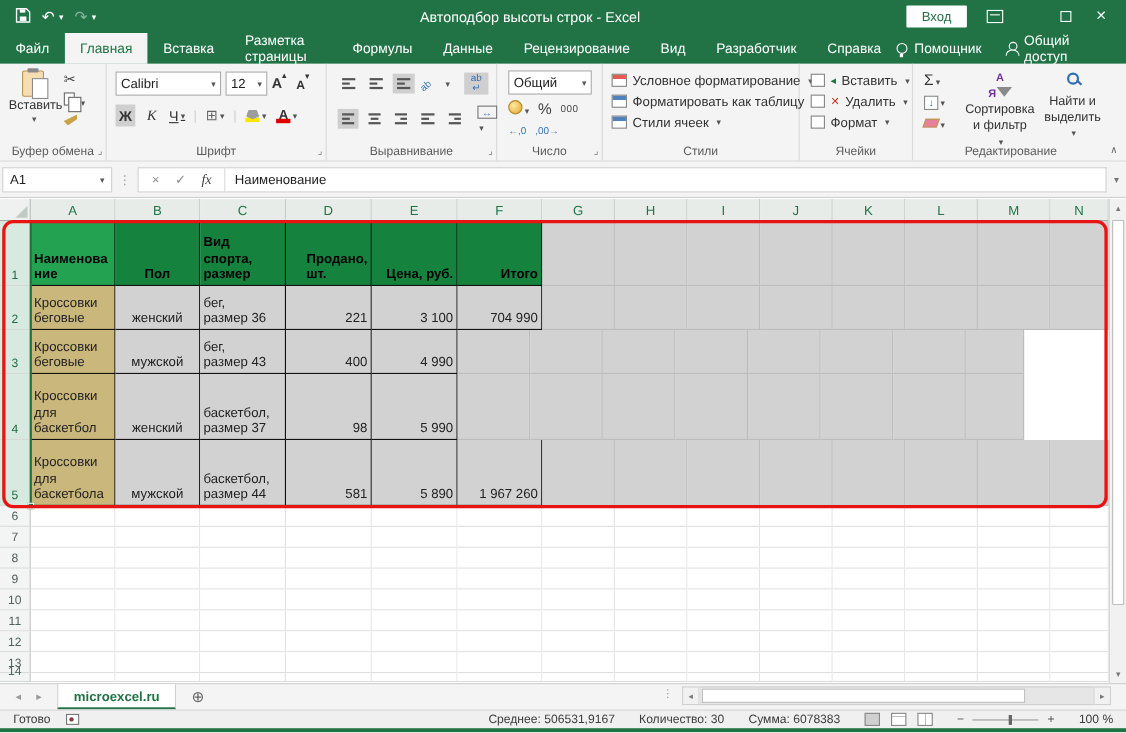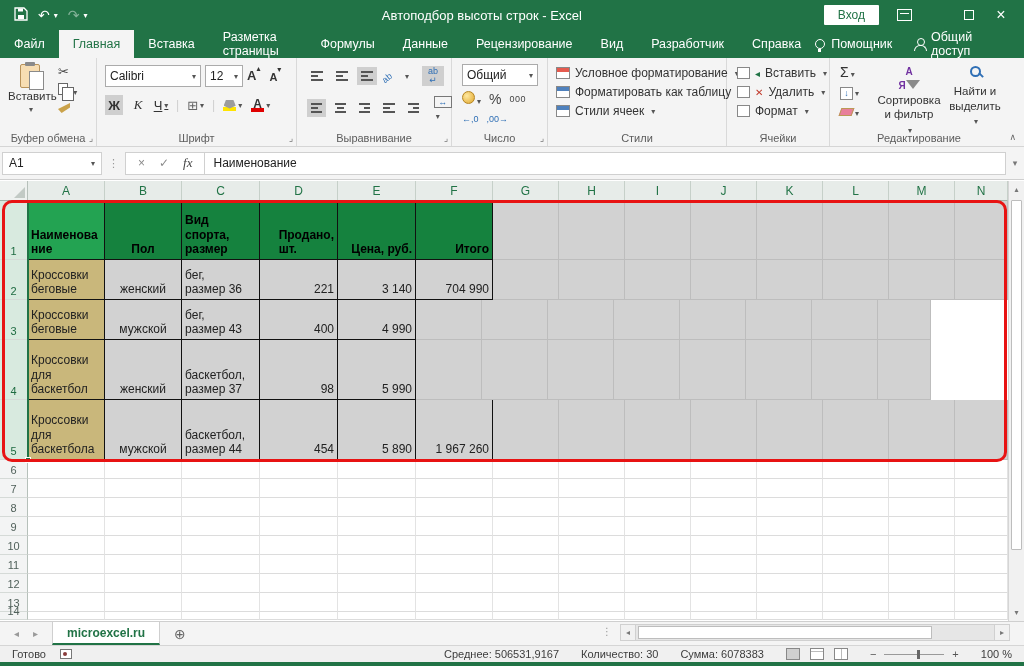--- a/index.html
+++ b/index.html
@@ -494,21 +494,21 @@
         <div class="cell selg" style="width: 53px;"></div>
       </div>
       <div class="grow" style="height: 40px;">
         <div class="rowhdr selh">2</div>
         <div class="cell tbl tan" style="width: 77px;">Кроссовки
 беговые</div>
         <div class="cell tbl selg a-c" style="width: 77px;">женский</div>
         <div class="cell tbl selg" style="width: 78px;">бег,
 размер 36</div>
         <div class="cell tbl selg a-r" style="width: 78px;">221</div>
-        <div class="cell tbl selg a-r" style="width: 78px;">3 140</div>
+        <div class="cell tbl selg a-r" style="width: 78px;">3 100</div>
         <div class="cell tbl selg a-r" style="width: 77px;">704 990</div>
         <div class="cell selg" style="width: 66px;"></div>
         <div class="cell selg" style="width: 66px;"></div>
         <div class="cell selg" style="width: 66px;"></div>
         <div class="cell selg" style="width: 66px;"></div>
         <div class="cell selg" style="width: 66px;"></div>
         <div class="cell selg" style="width: 66px;"></div>
         <div class="cell selg" style="width: 66px;"></div>
         <div class="cell selg" style="width: 53px;"></div>
       </div>
@@ -550,21 +550,21 @@
         <div class="cell selg" style="width: 53px;"></div>
       </div>
       <div class="grow" style="height: 60px;">
         <div class="rowhdr selh">5</div>
         <div class="cell tbl tan" style="width: 77px;">Кроссовки
 для
 баскетбола</div>
         <div class="cell tbl selg a-c" style="width: 77px;">мужской</div>
         <div class="cell tbl selg" style="width: 78px;">баскетбол,
 размер 44</div>
-        <div class="cell tbl selg a-r" style="width: 78px;">454</div>
+        <div class="cell tbl selg a-r" style="width: 78px;">581</div>
         <div class="cell tbl selg a-r" style="width: 78px;">5 890</div>
         <div class="cell tbl selg a-r" style="width: 77px;">1 967 260</div>
         <div class="cell selg" style="width: 66px;"></div>
         <div class="cell selg" style="width: 66px;"></div>
         <div class="cell selg" style="width: 66px;"></div>
         <div class="cell selg" style="width: 66px;"></div>
         <div class="cell selg" style="width: 66px;"></div>
         <div class="cell selg" style="width: 66px;"></div>
         <div class="cell selg" style="width: 66px;"></div>
         <div class="cell selg" style="width: 53px;"></div>

